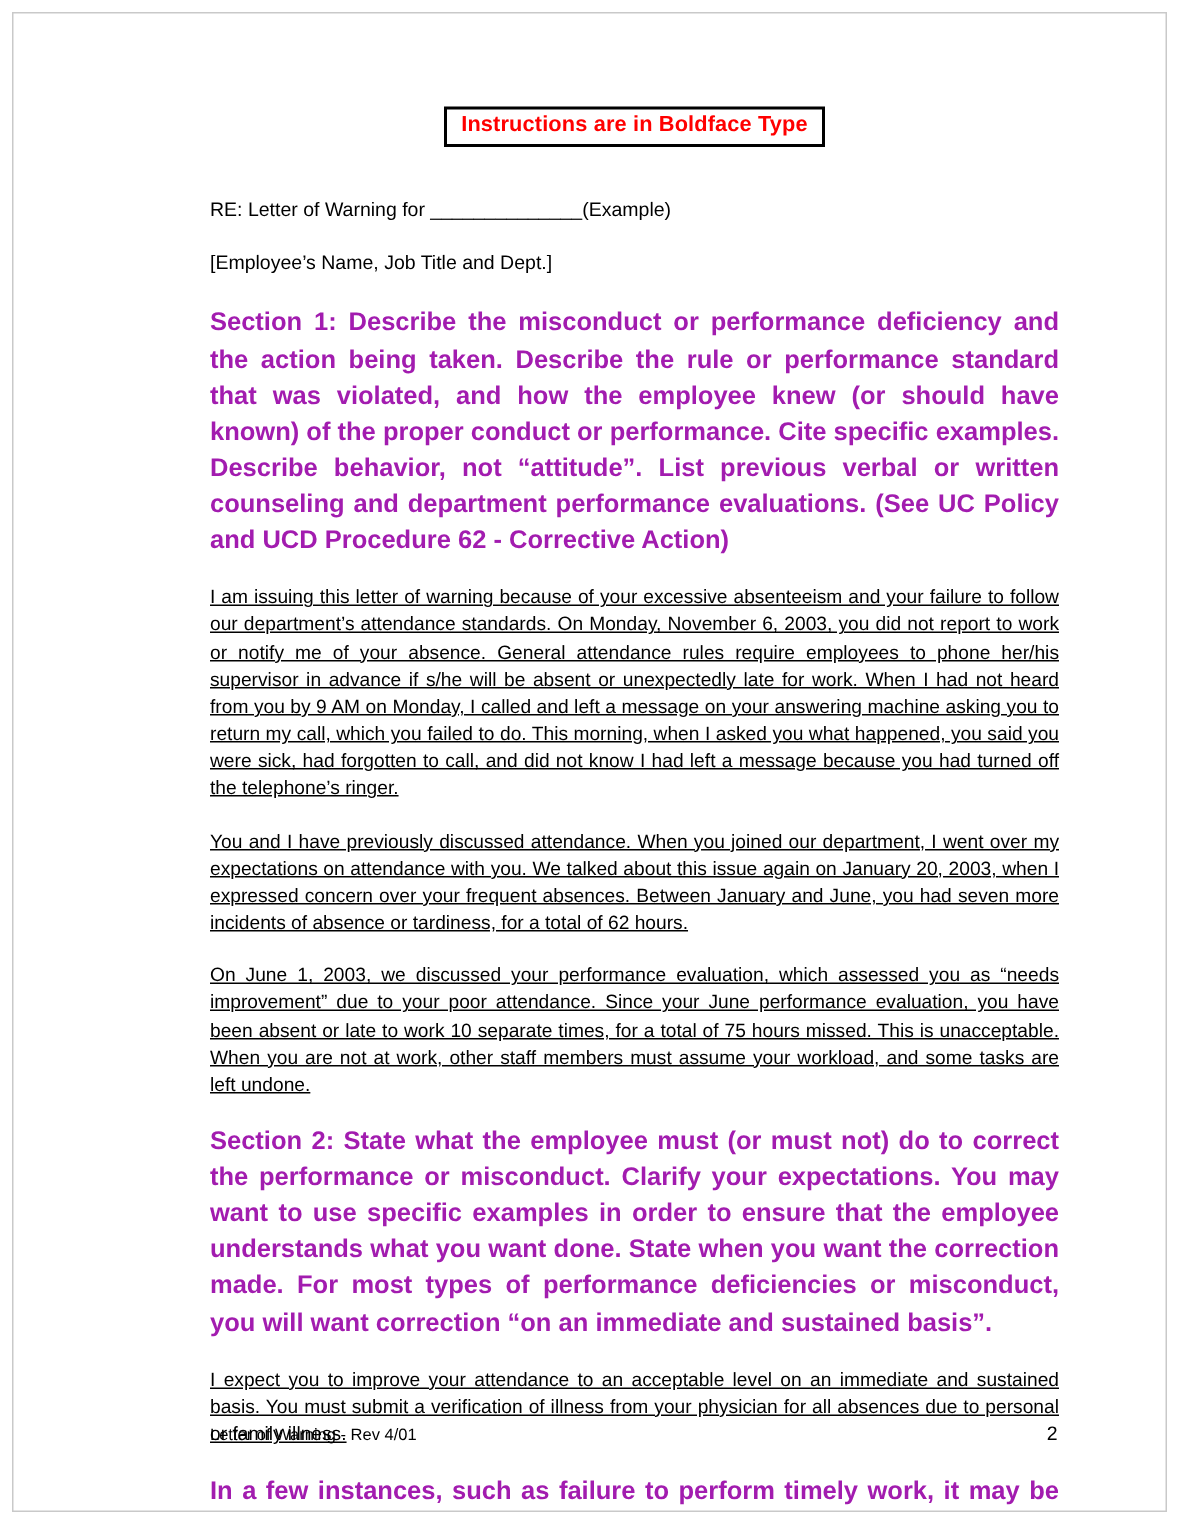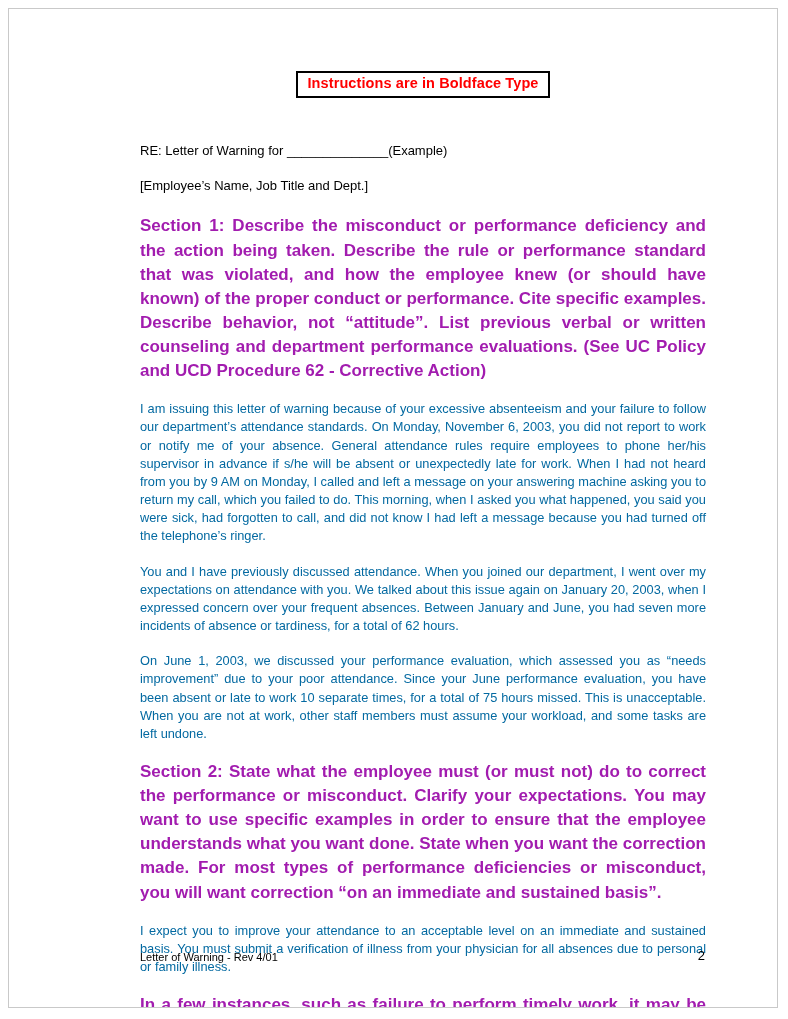--- a/index.html
+++ b/index.html
@@ -27,21 +27,21 @@
     overflow: hidden;
   }
   .content {
     position: absolute;
     left: 131px;
     top: 62px;
     width: 566px;
   }
   .banner-wrap {
     text-align: center;
-    margin-bottom: 45px;
+    margin-bottom: 34px;
   }
   .banner {
     display: inline-block;
     border: 2px solid #000000;
     padding: 3px 9px 4px 9px;
     color: #ff0000;
     font-weight: bold;
     font-size: 14.5px;
     letter-spacing: 0.1px;
     line-height: 1.1;
@@ -50,21 +50,22 @@
     font-size: 13px;
     line-height: 1.25;
     margin-bottom: 20px;
   }
   .line.tight { margin-bottom: 19px; }
   p.body {
     font-size: 12.8px;
     line-height: 1.42;
     text-align: justify;
     margin: 0 0 17px 0;
-    color: #0369a1;
+    color: #000000;
+    text-decoration: underline;
   }
   p.instr {
     font-size: 17px;
     line-height: 1.42;
     text-align: justify;
     margin: 0 0 17px 0;
     color: #a21caf;
     font-weight: bold;
   }
   p.instr.last { margin-bottom: 15px; }

